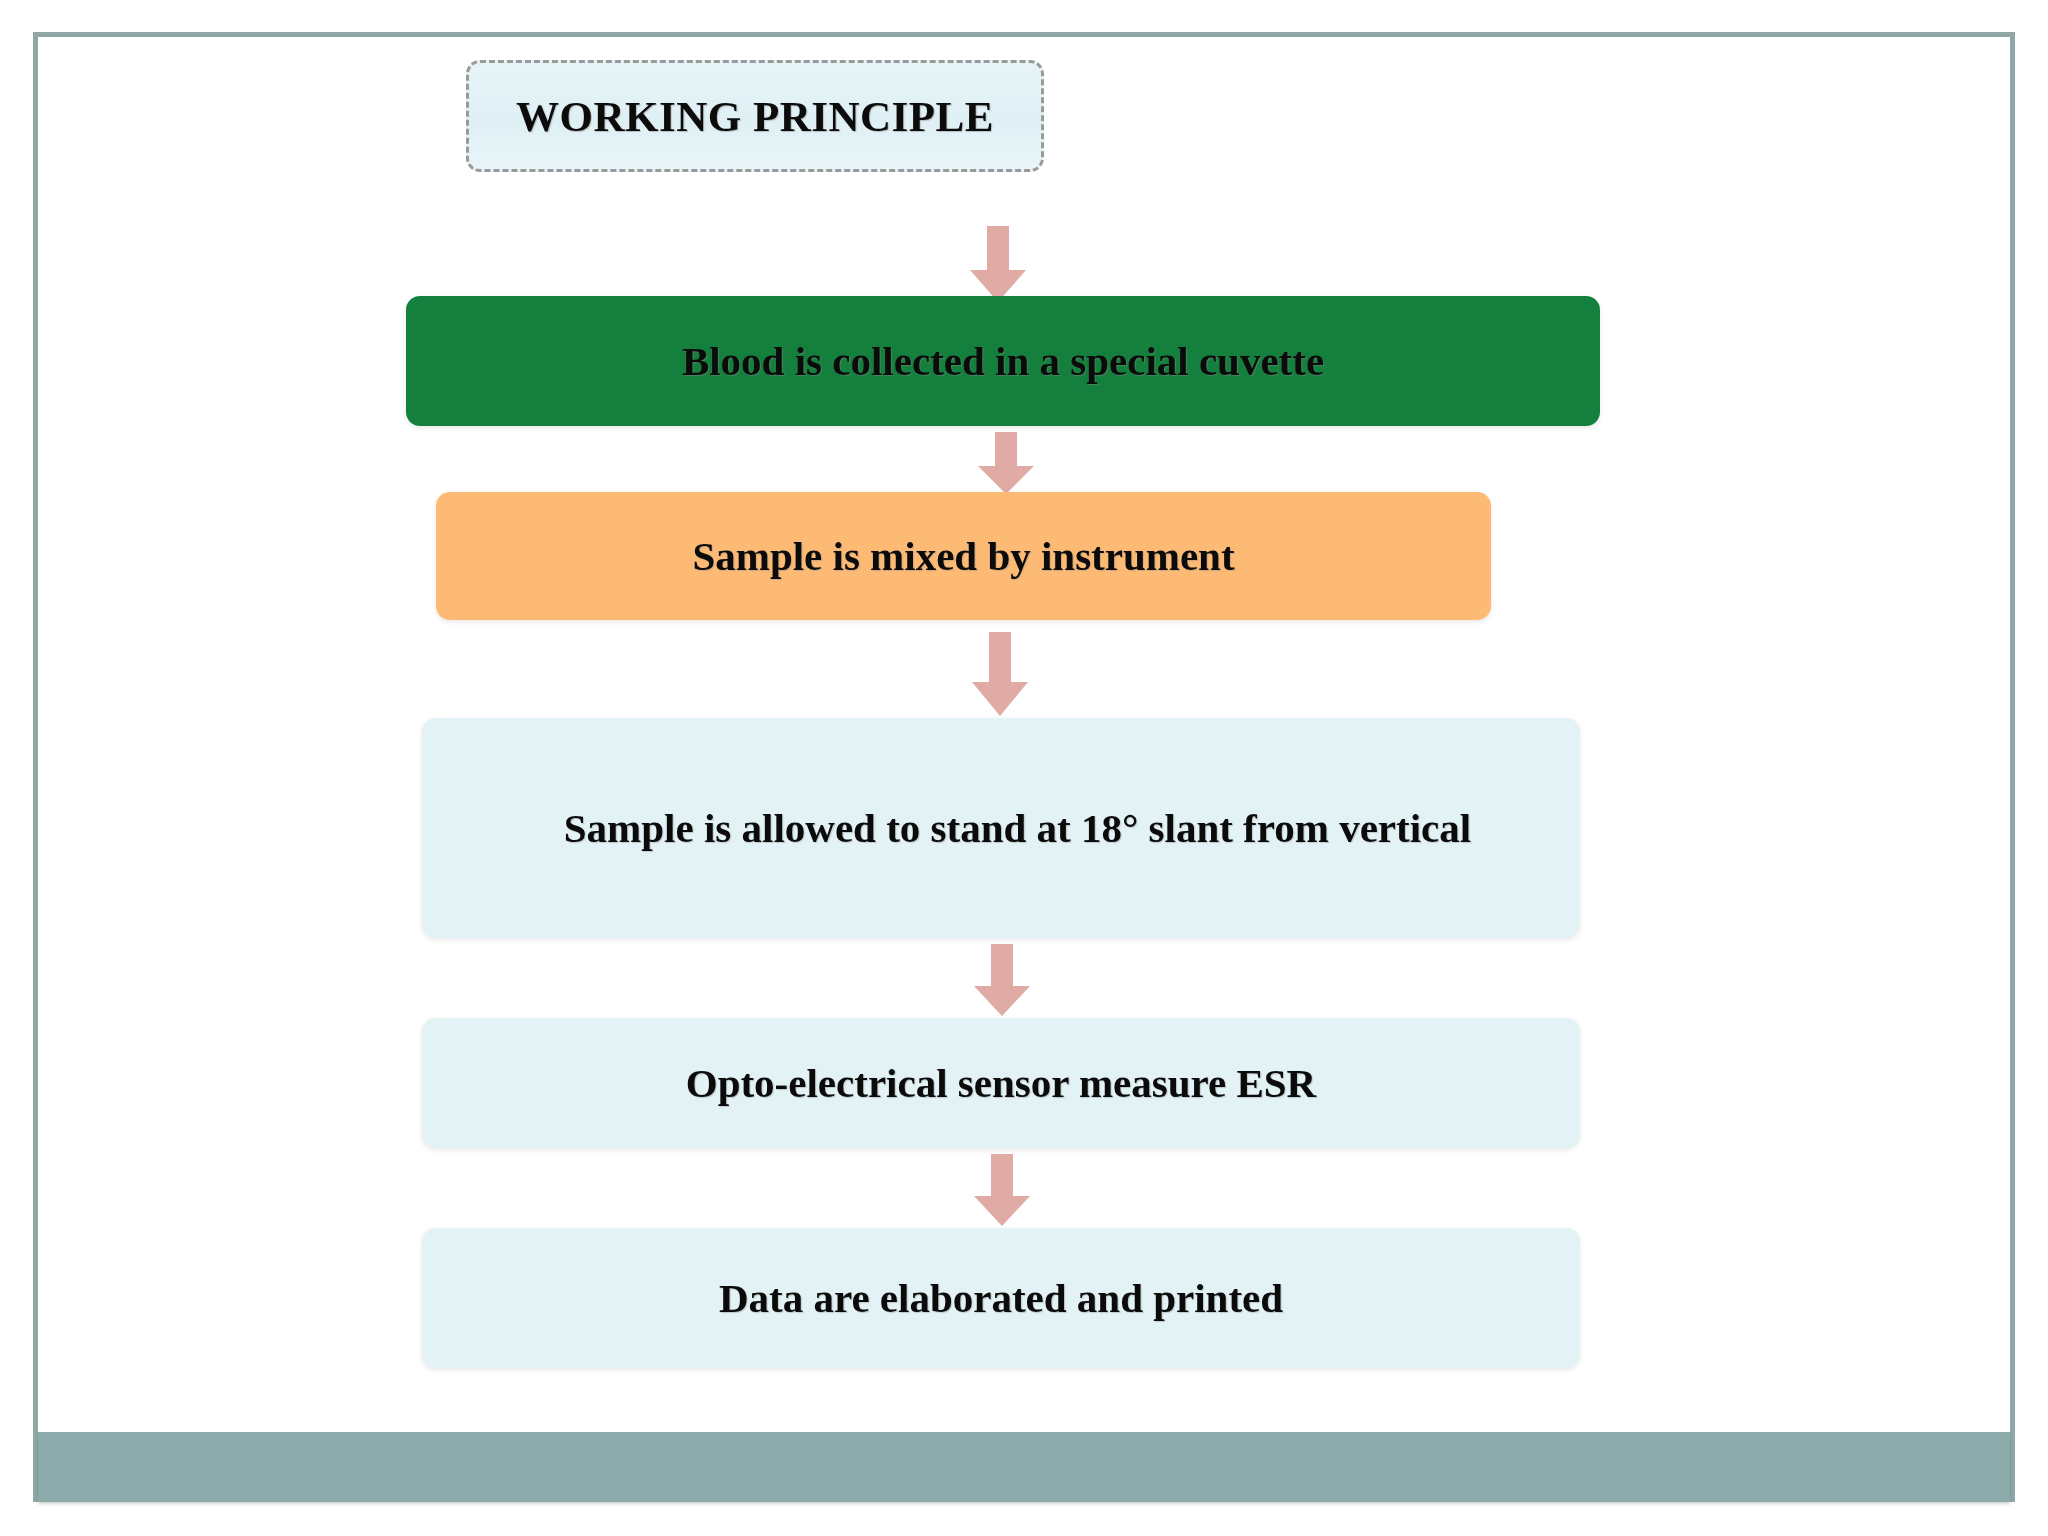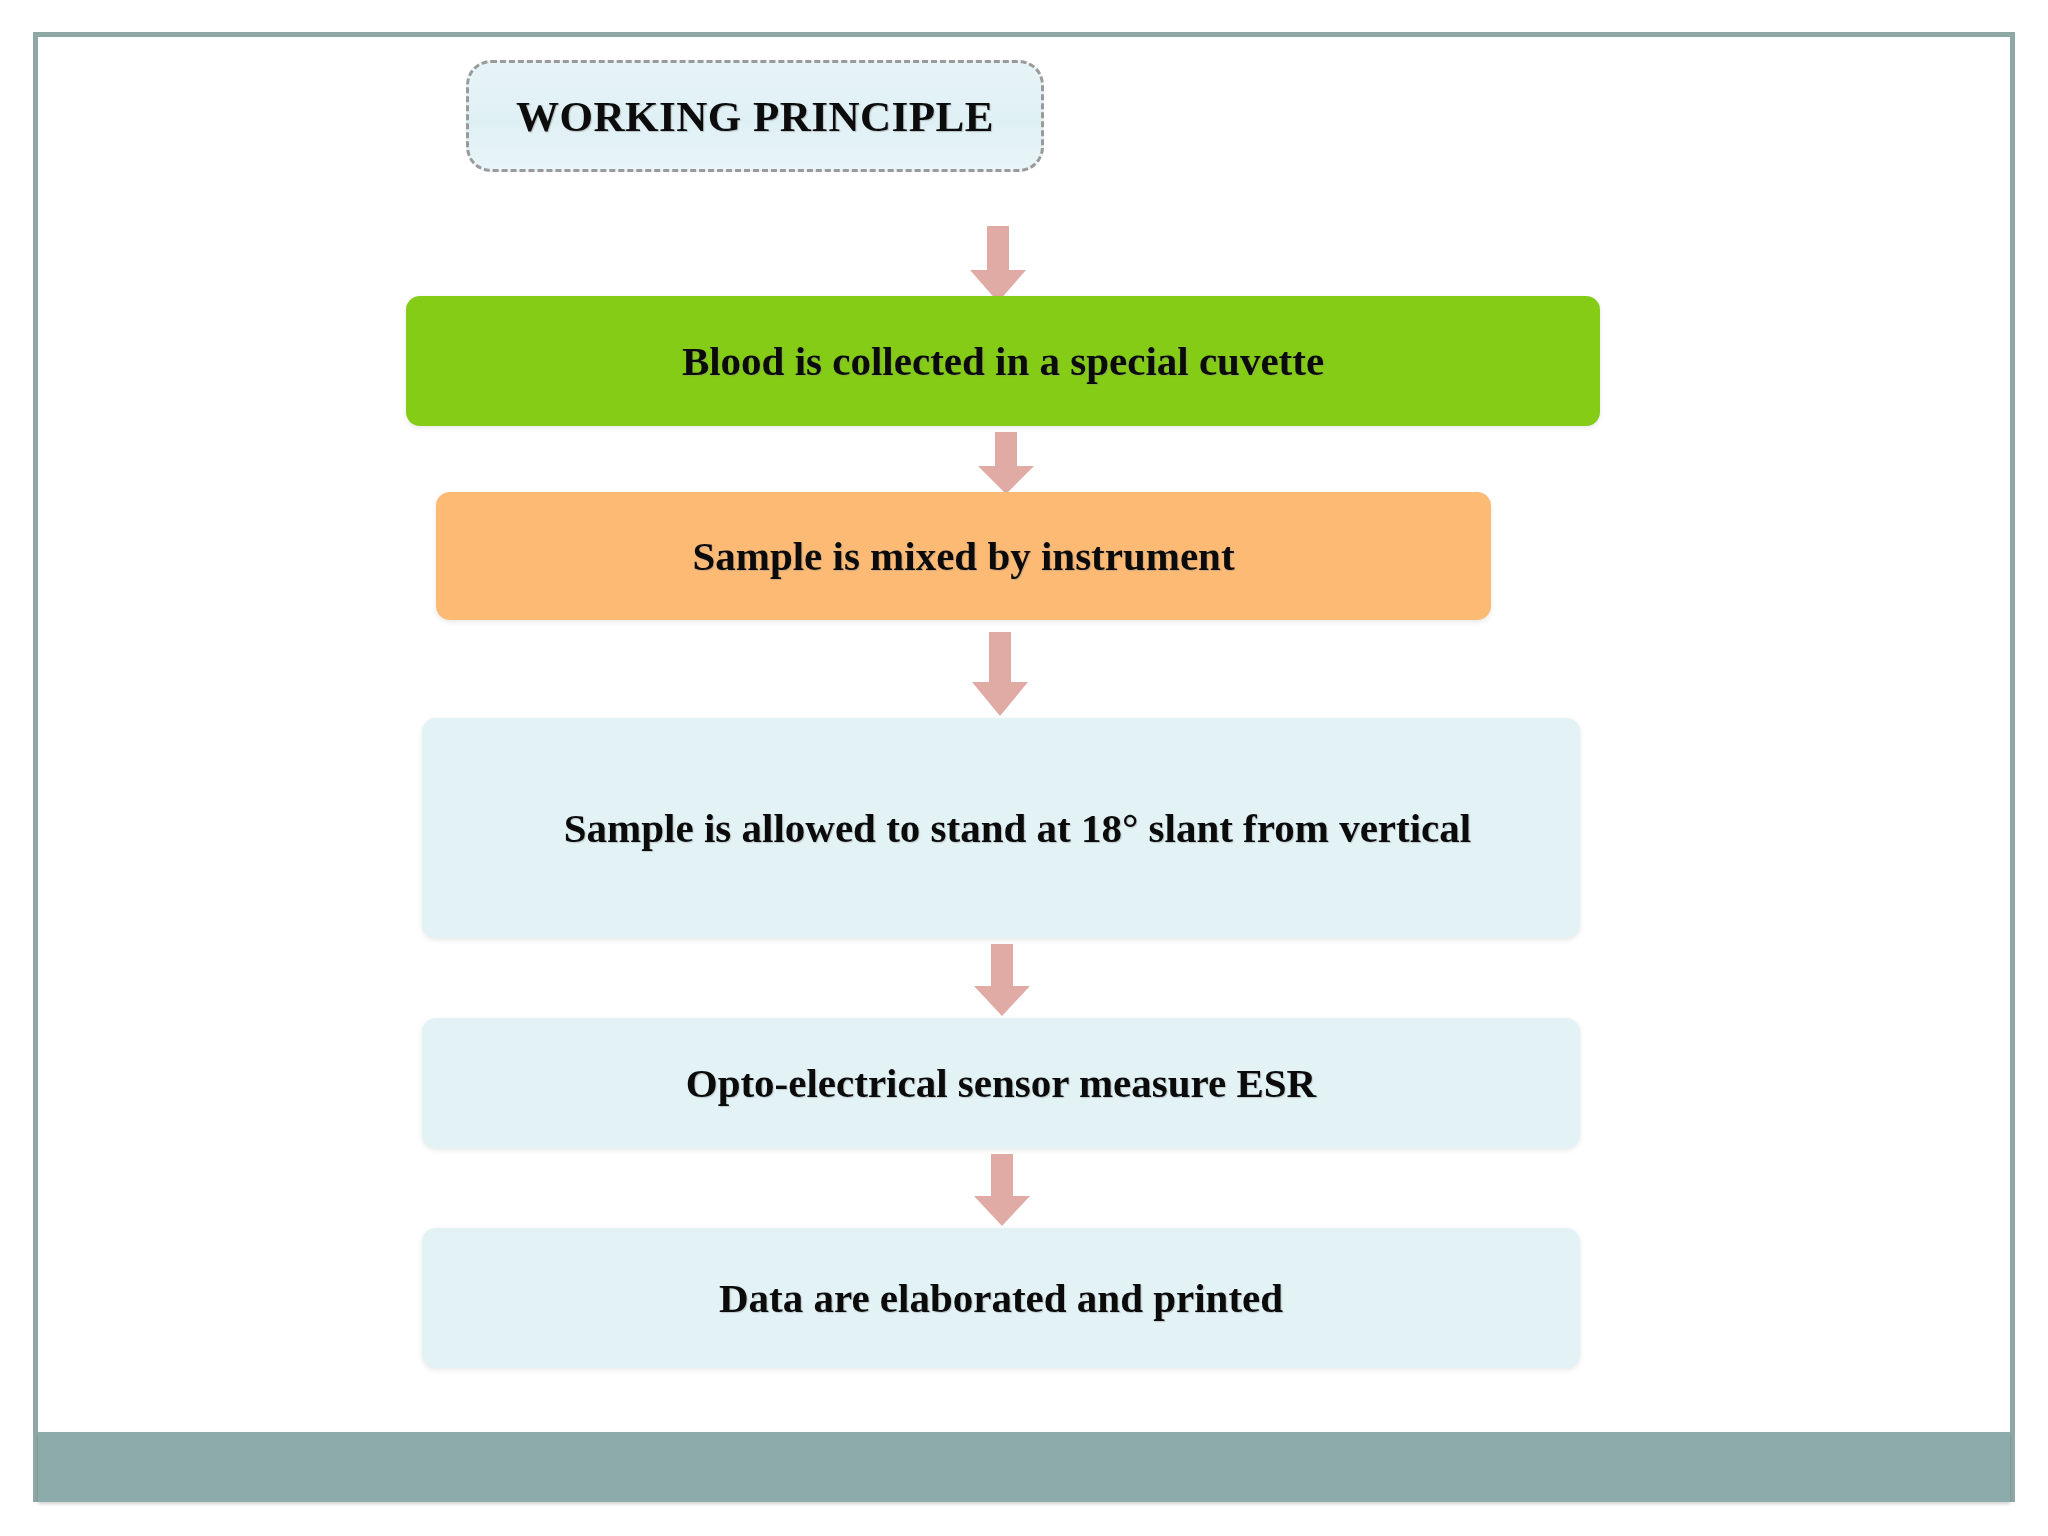--- a/index.html
+++ b/index.html
@@ -49,21 +49,21 @@
 
   
   #title-box {
     position: absolute;
     left: 466px;
     top: 60px;
     width: 578px;
     height: 112px;
     box-sizing: border-box;
     border: 3px dashed #9a9a9a;
-    border-radius: 25px;
+    border-radius: 14px;
     background: linear-gradient(180deg, #e7f4f7 0%, #dff0f5 55%, #e9f5f8 100%);
     display: flex;
     align-items: center;
     justify-content: center;
   }
   #title-box .title-text {
     font-size: 43px;
     font-weight: bold;
     color: #0c0c0c;
     letter-spacing: 0.5px;
@@ -85,21 +85,21 @@
     font-size: 41px;
     font-weight: bold;
     color: #0b0b0b;
     text-align: center;
     line-height: 1.14;
     padding: 0 26px;
     text-shadow: 1px 1px 1px rgba(140,140,140,0.42);
   }
 
   
-  #pbox-1 { left: 406px;  top: 296px;  width: 1194px; height: 130px; background: #84cc16; }
+  #pbox-1 { left: 406px;  top: 296px;  width: 1194px; height: 130px; background: #15803d; }
   #pbox-2 { left: 436px;  top: 492px;  width: 1055px; height: 128px; background: #fdba74; }
   #pbox-3 { left: 422px;  top: 718px;  width: 1158px; height: 220px; background: #e2f2f5; padding-left: 33px; }
   #pbox-4 { left: 422px;  top: 1018px; width: 1158px; height: 130px; background: #e2f2f5; justify-content: center; }
   #pbox-5 { left: 422px;  top: 1228px; width: 1158px; height: 140px; background: #e2f2f5; }
 
   
   .arrow {
     position: absolute;
     width: 56px;
   }

